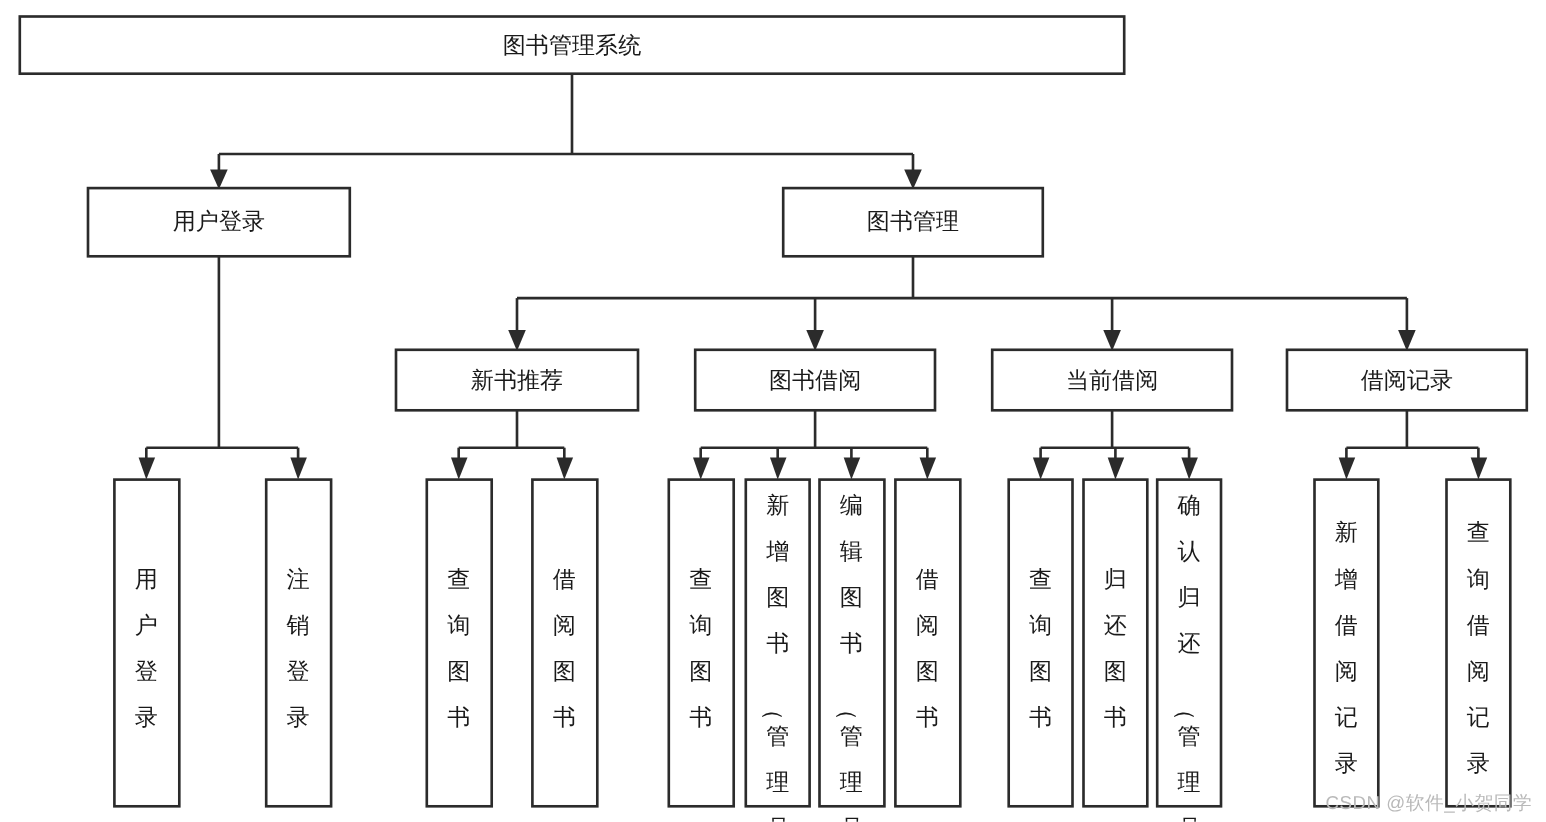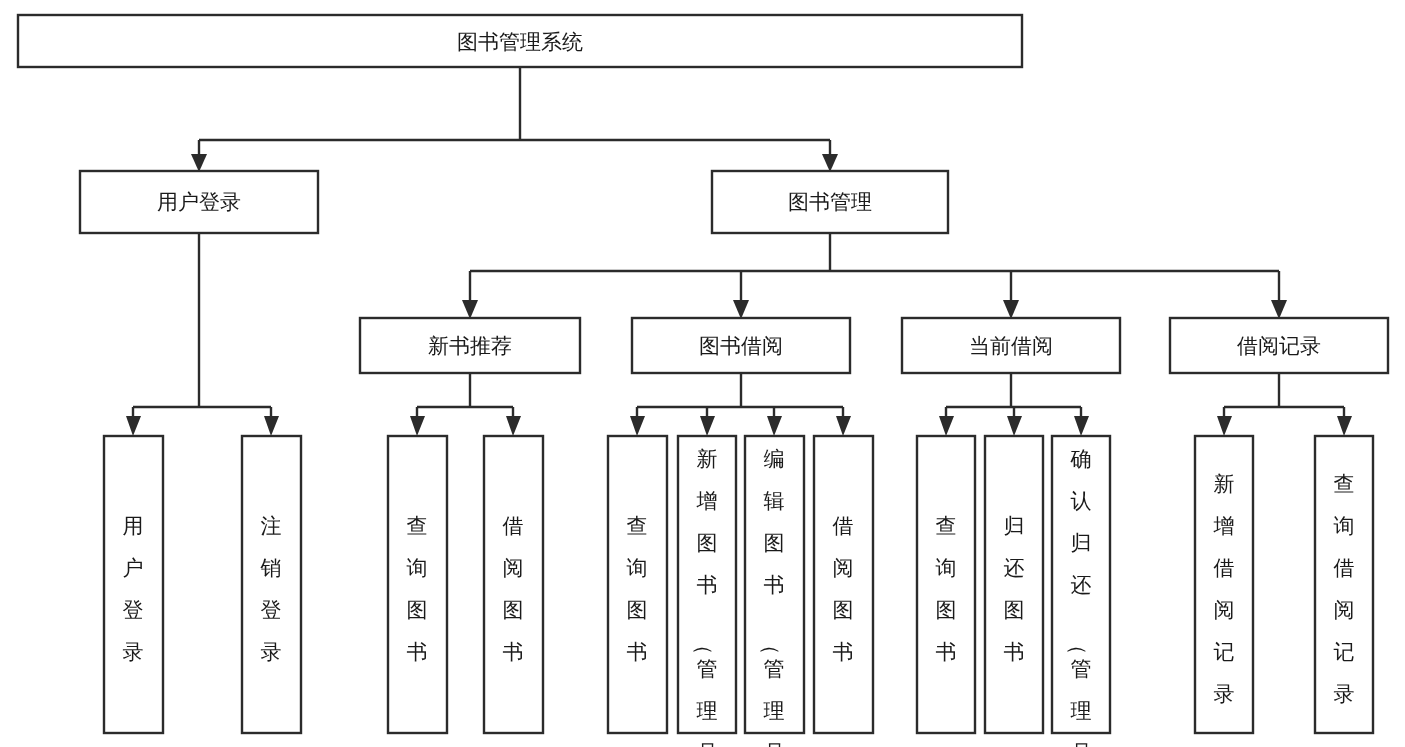--- a/index.html
+++ b/index.html
@@ -212,14 +212,15 @@
       <rect class="node-box" x="1195" y="436" width="58" height="297"></rect>
       <text class="node-label-vert" x="1224" y="436"><tspan x="1224" y="491.26">新</tspan><tspan x="1224" y="533.26">增</tspan><tspan x="1224" y="575.26">借</tspan><tspan x="1224" y="617.26">阅</tspan><tspan x="1224" y="659.26">记</tspan><tspan x="1224" y="701.26">录</tspan></text>
     </g>
     <g>
       <rect class="node-box" x="1315" y="436" width="58" height="297"></rect>
       <text class="node-label-vert" x="1344" y="436"><tspan x="1344" y="491.26">查</tspan><tspan x="1344" y="533.26">询</tspan><tspan x="1344" y="575.26">借</tspan><tspan x="1344" y="617.26">阅</tspan><tspan x="1344" y="659.26">记</tspan><tspan x="1344" y="701.26">录</tspan></text>
     </g>
 
   </svg>
 
+  <div class="watermark">CSDN @软件_小贺同学</div>
 
 </div>
 
 </body></html>

